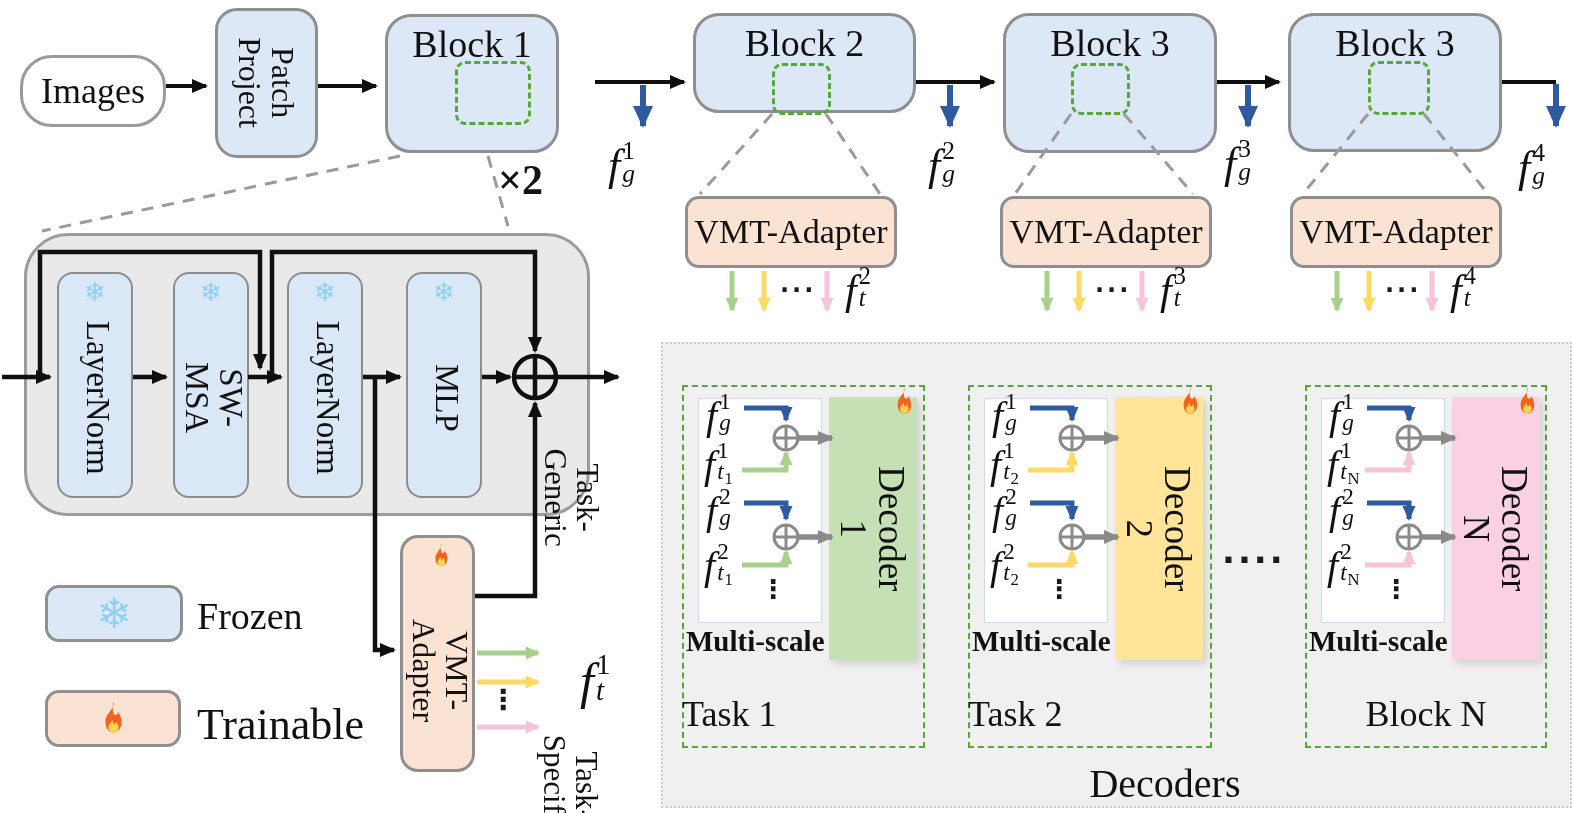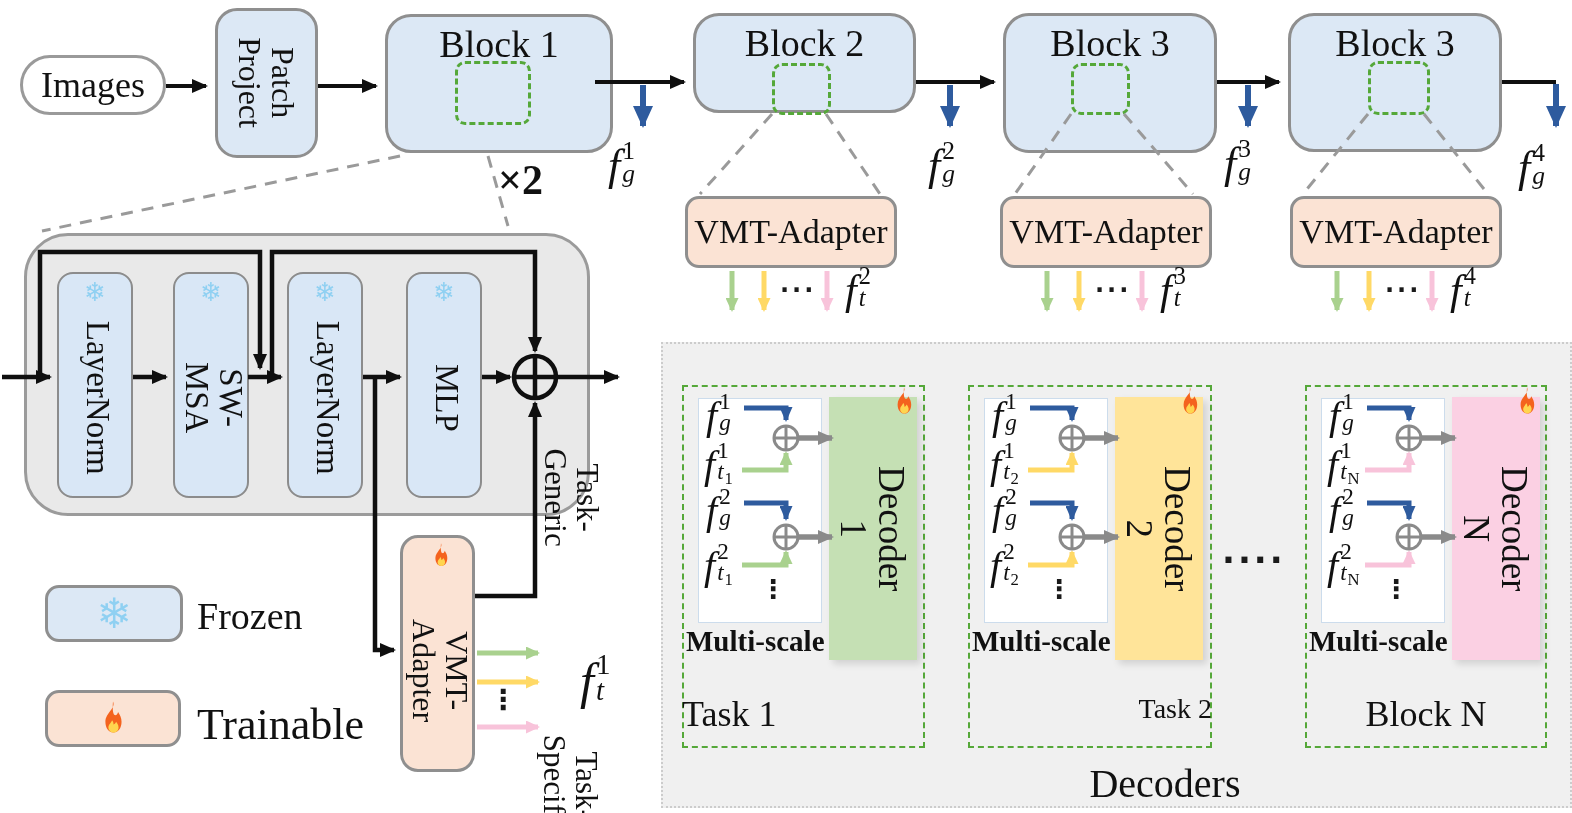--- a/index.html
+++ b/index.html
@@ -49,30 +49,30 @@
 </style>
 </head>
 <body>
 
 <div id="stage">
 
   <div class="abs decpanel z1" style="left:661px;top:342px;width:911px;height:466px;"></div>
   <div class="abs z4" style="left:1030px;top:760px;width:270px;text-align:center;font-size:40px;">Decoders</div>
   <div class="abs z4 dots" style="left:1222px;top:540px;font-size:34px;">····</div>
 
-  <div class="abs imagesbox z2" style="left:20px;top:55px;width:146px;height:60px;border-radius:32px;">
+  <div class="abs imagesbox z2" style="left:20px;top:55px;width:146px;height:72px;border-radius:32px;">
     <span>Images</span>
   </div>
 
   <div class="abs patchbox vwrap z2" style="left:215px;top:8px;width:103px;height:150px;">
     <span class="vtext" style="font-size:32px;">Patch
 Project</span>
   </div>
 
-  <div class="abs blockbox z2" style="left:385px;top:14px;width:228px;height:139px;">
+  <div class="abs blockbox z2" style="left:385px;top:14px;width:174px;height:139px;">
     <div class="blockttl">Block 1</div>
     <div class="abs dashsq" style="left:67px;top:44px;width:76px;height:64px;"></div>
   </div>
 
   <div class="abs blockbox z2" style="left:693px;top:13px;width:223px;height:100px;">
     <div class="blockttl">Block 2</div>
     <div class="abs dashsq" style="left:76px;top:47px;width:59px;height:52px;"></div>
   </div>
 
   <div class="abs blockbox z2" style="left:1003px;top:13px;width:214px;height:140px;">
@@ -293,21 +293,21 @@
     </div>
   <div class="abs z4 ml" style="left:990px;top:542px;font-size:40px;">
       <span class="b">f</span>
       <span class="col">
         <span class="sp">2</span>
         <span class="sb">t<span class="ssb">2</span></span>
       </span>
     </div>
   <div class="abs z4 vdots" style="left:1046px;top:576px;font-size:26px;">⋮</div>
   <div class="abs z4" style="left:972px;top:625px;font-size:29px;font-weight:bold;">Multi-scale</div>
-  <div class="abs z4" style="left:968px;top:693px;width:244px;text-align:right;font-size:28px;">Task 2</div>
+  <div class="abs z4" style="left:968px;top:693px;width:244px;text-align:left;font-size:36px;">Task 2</div>
 
   <div class="abs taskpanel z2" style="left:1305px;top:385px;width:242px;height:363px;"></div>
   <div class="abs wbox z2" style="left:1321px;top:398px;width:124px;height:225px;"></div>
   <div class="abs decbox z2" style="left: 1452px; top: 397px; width: 88px; height: 263px; background-color: rgb(251, 208, 227);">
     <div class="abs vwrap" style="left:0;top:10px;width:88px;height:243px;">
       <span class="vtext" style="font-size:37px;">Decoder N</span>
     </div>
   </div>
   <svg class="abs flame z4" style="left:1511px;top:386px;" width="32" height="32" viewBox="0 0 24 24">
     <path fill="#f4631e" d="M12 1 C14 5.2 7.2 8.2 7.2 13.8 C7.2 17.8 9.3 20.6 12.3 20.6 C15.3 20.6 17.4 17.8 17.4 13.8 C17.4 11.3 16.4 9.5 15.2 7.6 C14.9 9 14.1 9.8 13.1 9.5 C11.7 9.1 11.7 4.4 12 1 Z"></path>

